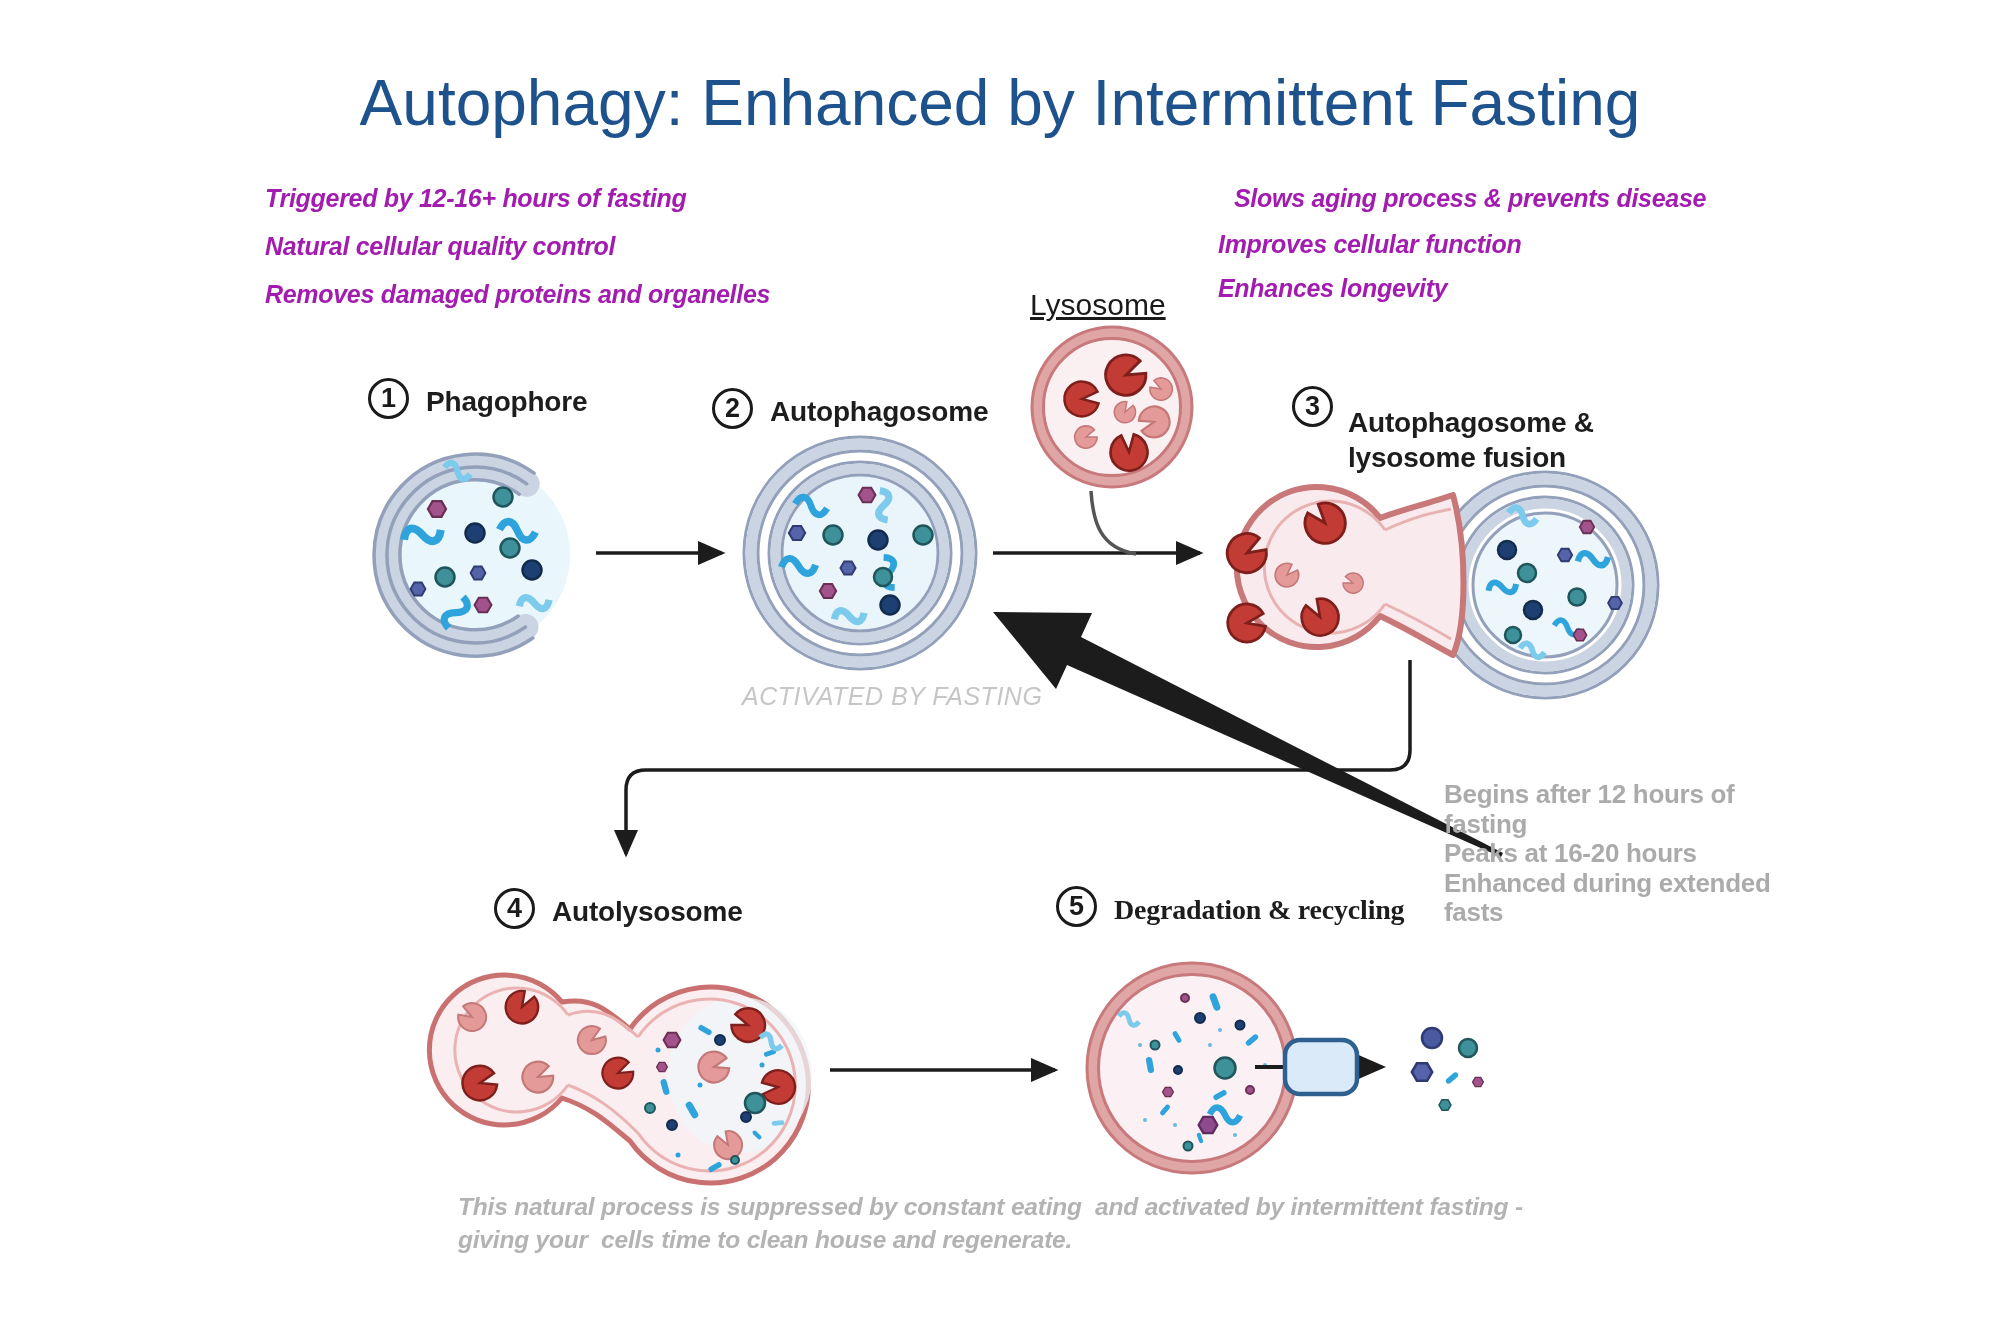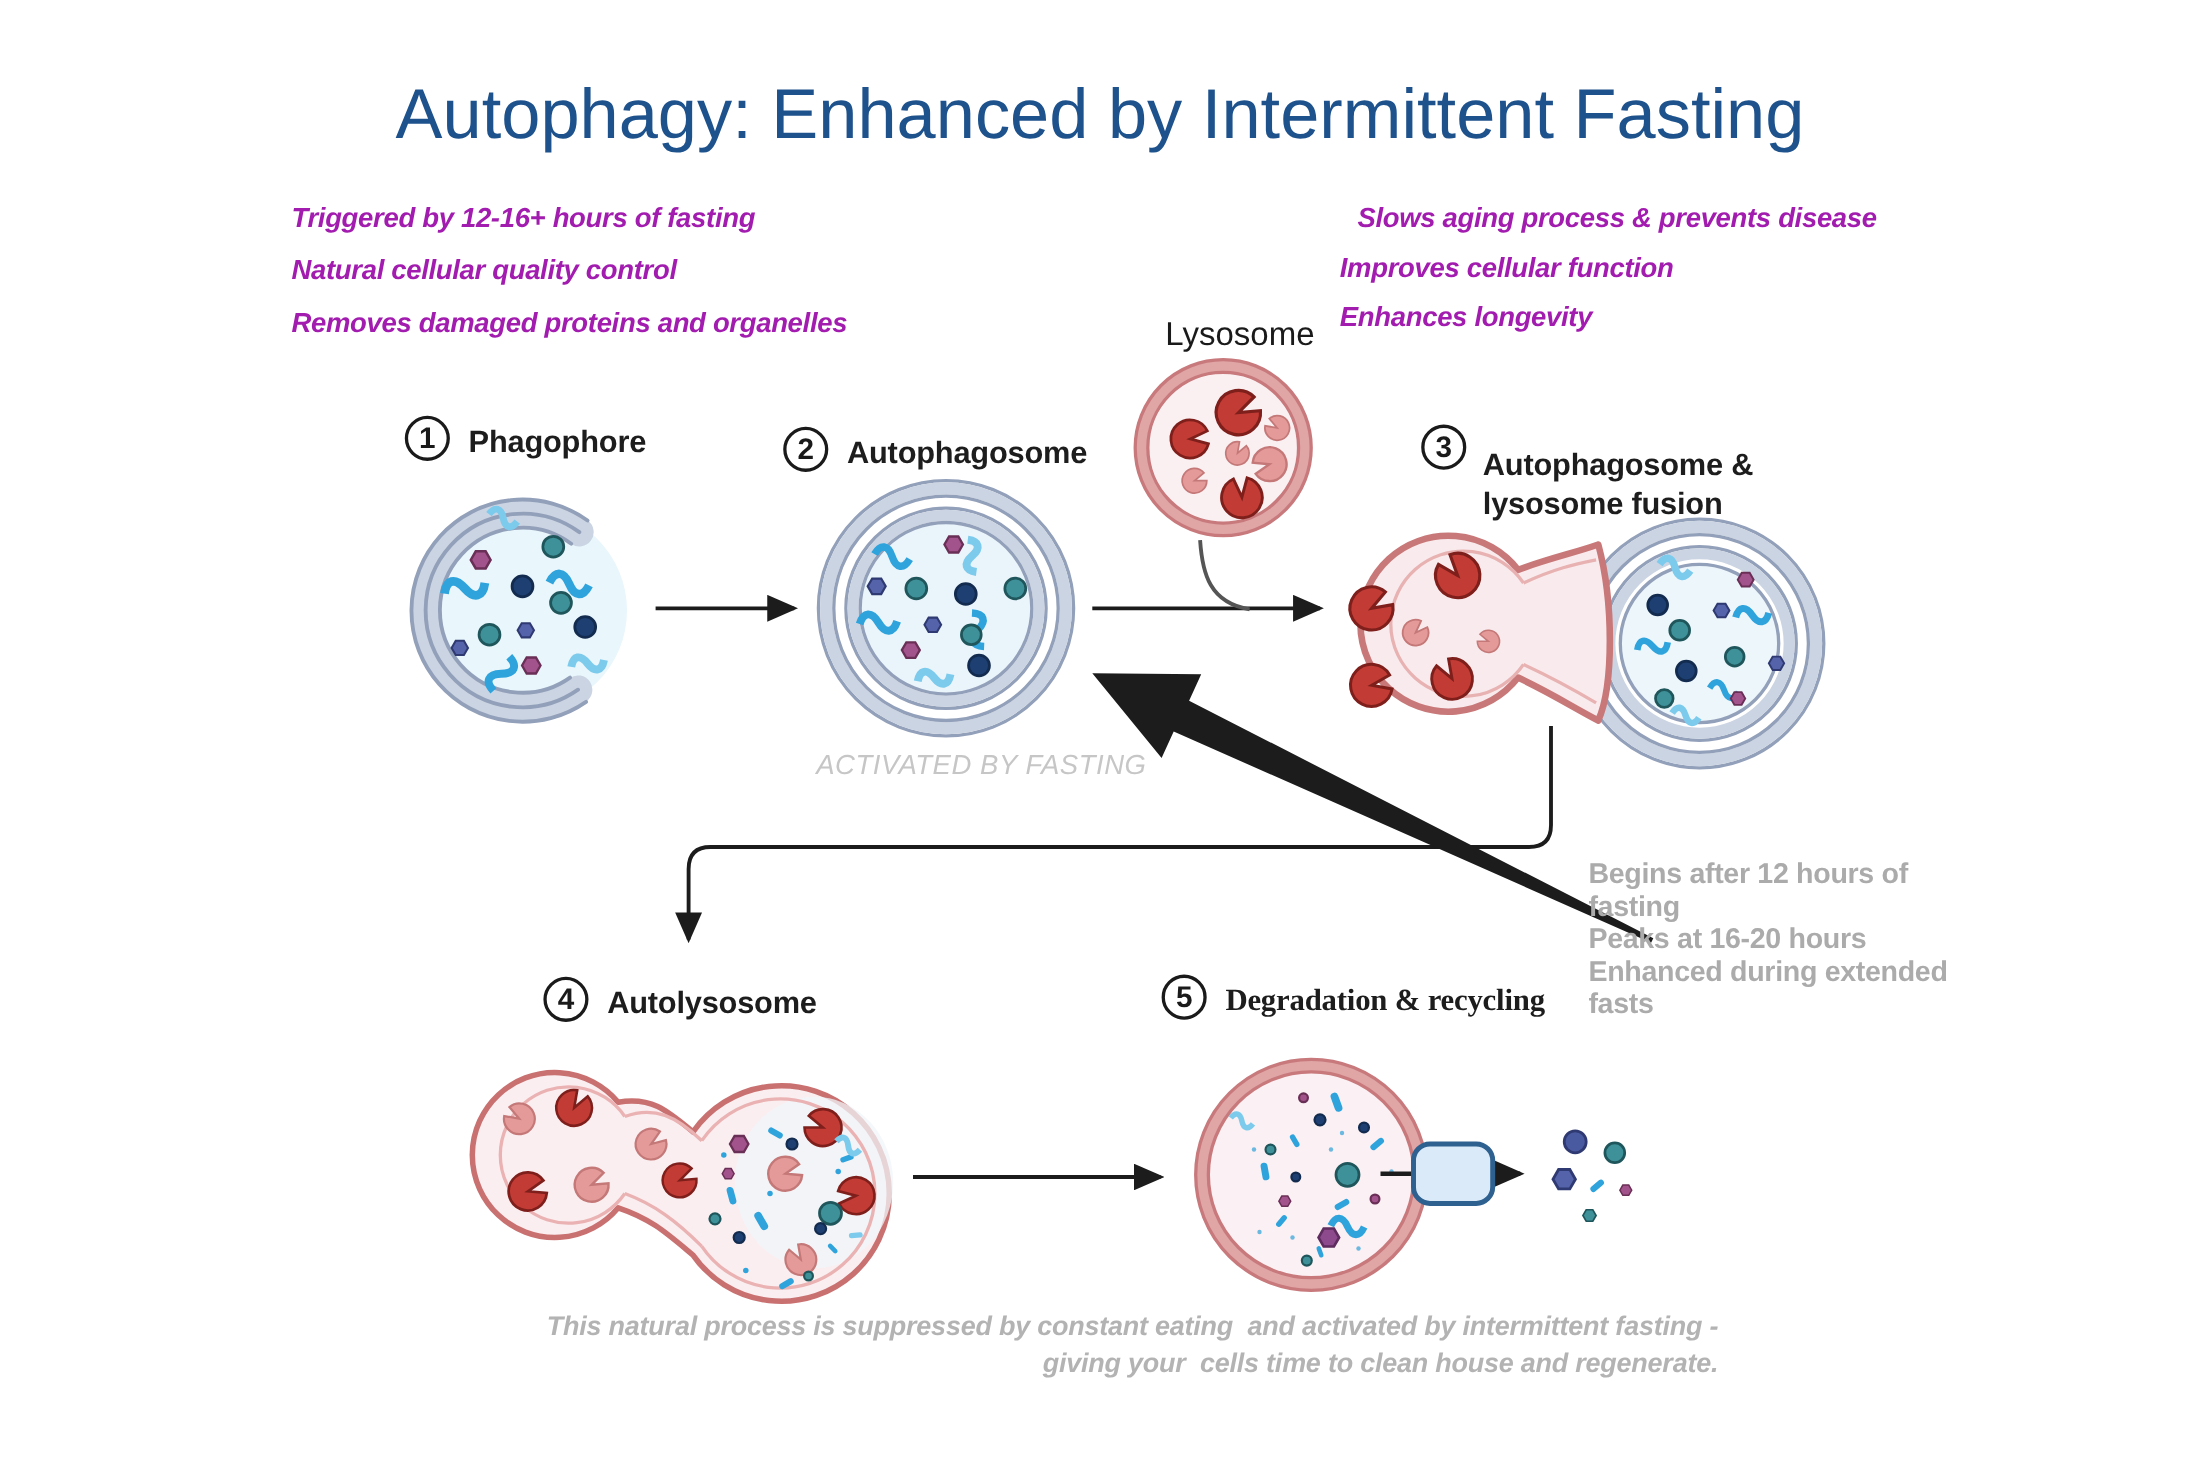--- a/index.html
+++ b/index.html
@@ -61,21 +61,21 @@
   <div class="abs title">Autophagy: Enhanced by Intermittent Fasting</div>
 
   <div class="abs benefit" style="left:265px;top:184px;">Triggered by 12-16+ hours of fasting</div>
   <div class="abs benefit" style="left:265px;top:232px;">Natural cellular quality control</div>
   <div class="abs benefit" style="left:265px;top:280px;">Removes damaged proteins and organelles</div>
 
   <div class="abs benefit" style="left:1218px;top:184px;margin-left:16px;">Slows aging process &amp; prevents disease</div>
   <div class="abs benefit" style="left:1218px;top:230px;">Improves cellular function</div>
   <div class="abs benefit" style="left:1218px;top:274px;">Enhances longevity</div>
 
-  <div class="abs organ-label" style="left:1030px;top:288px;width:165px;text-align:right;">Lysosome</div>
+  <div class="abs organ-label" style="left:1030px;top:288px;width:165px;text-align:left;text-decoration:underline;">Lysosome</div>
 
   <div class="abs stage-badge" style="left:368px;top:378px;">
       <span>1</span>
     </div>
   <div class="abs stage-label" style="left:426px;top:384px;">Phagophore</div>
 
   <div class="abs stage-badge" style="left:712px;top:388px;">
       <span>2</span>
     </div>
   <div class="abs stage-label" style="left:770px;top:394px;">Autophagosome</div>
@@ -283,15 +283,15 @@
   </svg>
 
   <div class="abs activated" style="left:742px;top:682px;">ACTIVATED BY FASTING</div>
 
   <div class="abs notes" style="left:1444px;top:780px;">
     <div>Begins after 12 hours of fasting</div>
     <div>Peaks at 16-20 hours</div>
     <div>Enhanced during extended fasts</div>
   </div>
 
-  <div class="abs caption" style="left:492px;top:1190px;text-align:right;">This natural process is suppressed by constant eating  and activated by intermittent fasting - giving your  cells time to clean house and regenerate.</div>
+  <div class="abs caption" style="left:458px;top:1190px;">This natural process is suppressed by constant eating  and activated by intermittent fasting - giving your  cells time to clean house and regenerate.</div>
 
 </div>
 
 </body></html>

